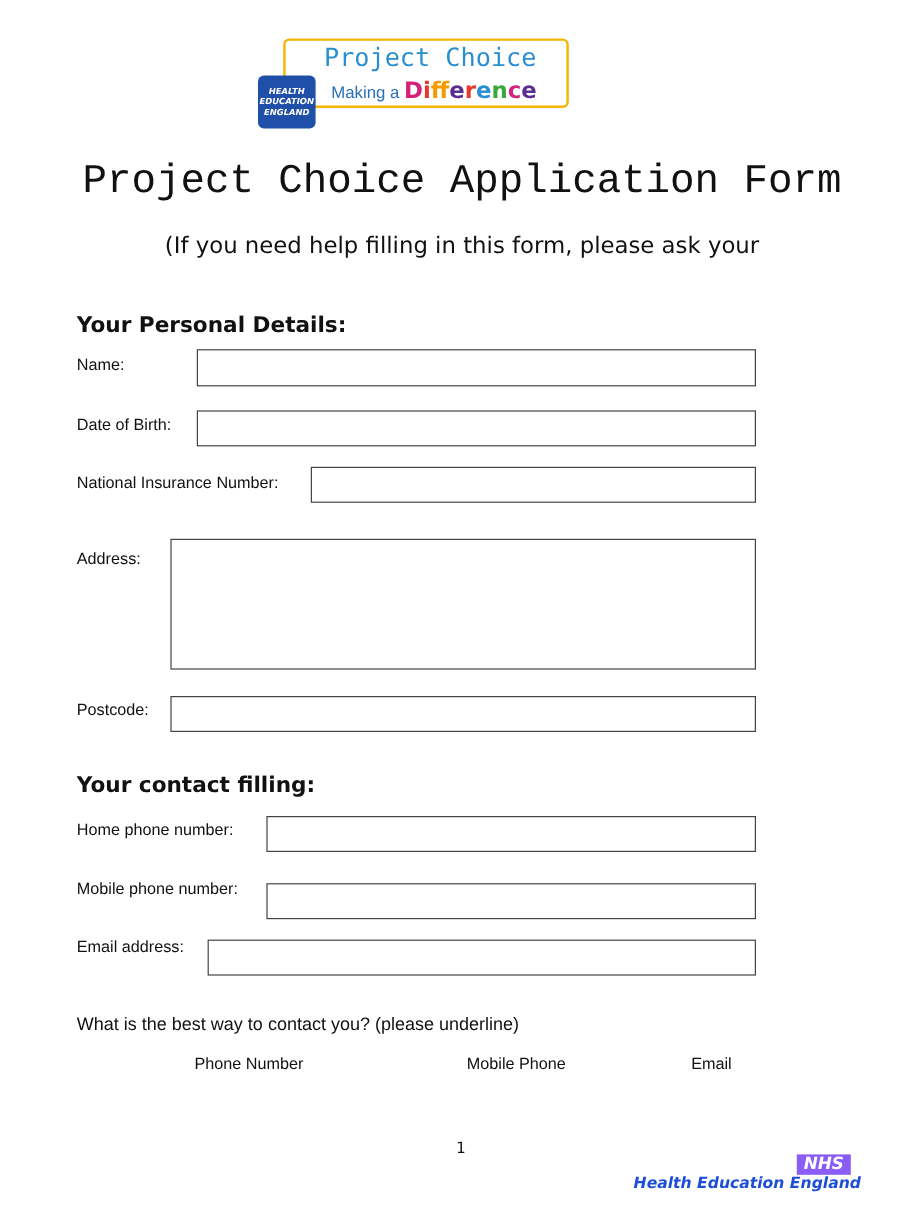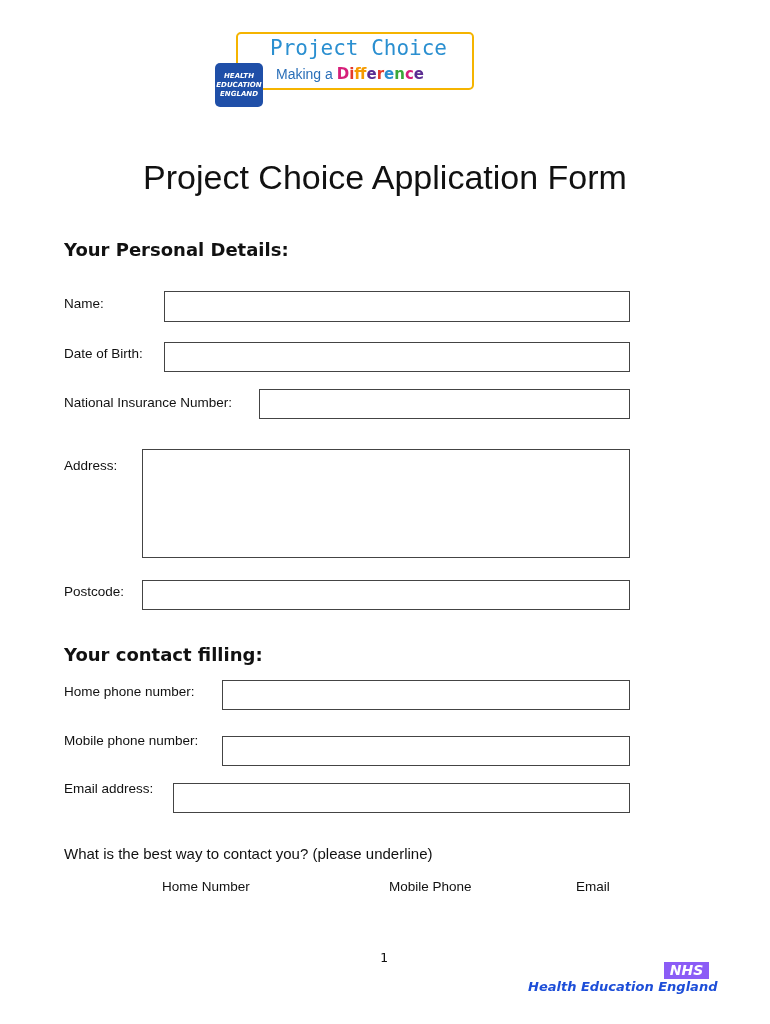--- a/index.html
+++ b/index.html
@@ -3,24 +3,24 @@
 <meta charset="utf-8">
 <style>
   html, body { margin:0; padding:0; background:#ffffff; }
   body { width:770px; height:1024px; position:relative; overflow:hidden; font-family:"Liberation Sans", sans-serif; color:#111; }
   .abs { position:absolute; }
   
   .logo-frame { left:236px; top:32px; width:238px; height:58px; border:2px solid #f5b400; border-radius:5px; box-sizing:border-box; background:#fff; }
   .hee-badge { left:215px; top:40px; width:48px; height:44px; background:#1f4fa8; border-radius:5px; color:#fff; font-family:"DejaVu Sans", sans-serif; font-weight:bold; font-style:italic; font-size:7px; line-height:9px; text-align:center; display:flex; flex-direction:column; justify-content:center;margin-top:23px; }
   .logo-title { left:270px; top:36px; font-family:"DejaVu Sans Mono", monospace; font-size:21px; color:#2a8fd0; letter-spacing:0px; white-space:nowrap; }
   .logo-sub { left:276px; top:65px; font-family:"Liberation Sans", sans-serif; font-size:14px; color:#2a6fb8; white-space:nowrap; }
-  .logo-sub .diff { font-family:"DejaVu Sans", sans-serif; font-weight:bold; font-size:15px; }
+  .logo-sub .diff { font-family:"DejaVu Sans", sans-serif; font-weight:bold; font-size:19px; }
   .d1{color:#d61f7a}.d2{color:#e43a2a}.d3{color:#f59b00}.d4{color:#e43a2a}.d5{color:#5b2d91}.d6{color:#e43a2a}.d7{color:#2a8fd0}.d8{color:#3aa83a}.d9{color:#d61f7a}.d10{color:#5b2d91}
   
-  .title { left:0; width:770px; top:133px; text-align:center; font-family:Liberation Sans, sans-serif; font-size:34px; color:#111;margin-top:25px; }
+  .title { left:0; width:770px; top:133px; text-align:center; font-family:Liberation Mono, monospace; font-size:34px; color:#111; }
   .subtitle { left:0; width:770px; top:192px; text-align:center; font-family:"DejaVu Sans", sans-serif; font-size:19px; line-height:26px; color:#111; }
   .section { left:64px; font-family:"DejaVu Sans", sans-serif; font-weight:bold; font-size:18px; color:#111; }
   .label { font-family:"Liberation Sans", sans-serif; font-size:13.5px; color:#111; white-space:nowrap; }
   .field { border:1.5px solid #444; box-sizing:border-box; background:#fff; }
   .question { left:64px; top:845px; font-size:15px; }
   .option { font-size:13.5px; top:879px; }
   .page-num { left:380px; top:950px; font-family:"DejaVu Sans Mono", monospace; font-size:13px; }
   .nhs { left:664px; top:962px; width:45px; height:17px; background:#8b5cf6; color:#fff; font-family:"DejaVu Sans", sans-serif; font-weight:bold; font-style:italic; font-size:14px; line-height:17px; text-align:center; }
   .hee-text { left:528px; top:979px; font-family:"DejaVu Sans", sans-serif; font-weight:bold; font-style:italic; font-size:13px; color:#1d4ed8; white-space:nowrap; }
 </style>
@@ -31,23 +31,24 @@
 <div class="abs hee-badge">
   <span>HEALTH</span>
   <span>EDUCATION</span>
   <span>ENGLAND</span>
 </div>
 <div class="abs logo-title">Project Choice</div>
 <div class="abs logo-sub"><span>Making a </span><span class="diff"><span class="d1">D</span><span class="d2">i</span><span class="d3">f</span><span class="d4">f</span><span class="d5">e</span><span class="d6">r</span><span class="d7">e</span><span class="d8">n</span><span class="d9">c</span><span class="d10">e</span></span></div>
 
 <div class="abs title">Project Choice Application Form</div>
 <div class="abs subtitle">
+  <div>(If you need help filling in this form, please ask your</div>
 </div>
 
-<div class="abs section" style="top:239px;">Your Personal Details:</div>
+<div class="abs section" style="top:261px;">Your Personal Details:</div>
 
 <div class="abs label" style="left:64px;top:296px;">Name:</div>
 <div class="abs field" style="left:164px;top:291px;width:466px;height:31px;"></div>
 
 <div class="abs label" style="left:64px;top:346px;">Date of Birth:</div>
 <div class="abs field" style="left:164px;top:342px;width:466px;height:30px;"></div>
 
 <div class="abs label" style="left:64px;top:395px;">National Insurance Number:</div>
 <div class="abs field" style="left:259px;top:389px;width:371px;height:30px;"></div>
 
@@ -62,19 +63,19 @@
 <div class="abs label" style="left:64px;top:684px;">Home phone number:</div>
 <div class="abs field" style="left:222px;top:680px;width:408px;height:30px;"></div>
 
 <div class="abs label" style="left:64px;top:733px;">Mobile phone number:</div>
 <div class="abs field" style="left:222px;top:736px;width:408px;height:30px;"></div>
 
 <div class="abs label" style="left:64px;top:781px;">Email address:</div>
 <div class="abs field" style="left:173px;top:783px;width:457px;height:30px;"></div>
 
 <div class="abs label question">What is the best way to contact you? (please underline)</div>
-<div class="abs label option" style="left:162px;">Home Number</div>
+<div class="abs label option" style="left:162px;">Phone Number</div>
 <div class="abs label option" style="left:357px;margin-left:32px;">Mobile Phone</div>
 <div class="abs label option" style="left:576px;">Email</div>
 
 <div class="abs page-num">1</div>
 <div class="abs nhs">NHS</div>
 <div class="abs hee-text">Health Education England</div>
 
 </body></html>

